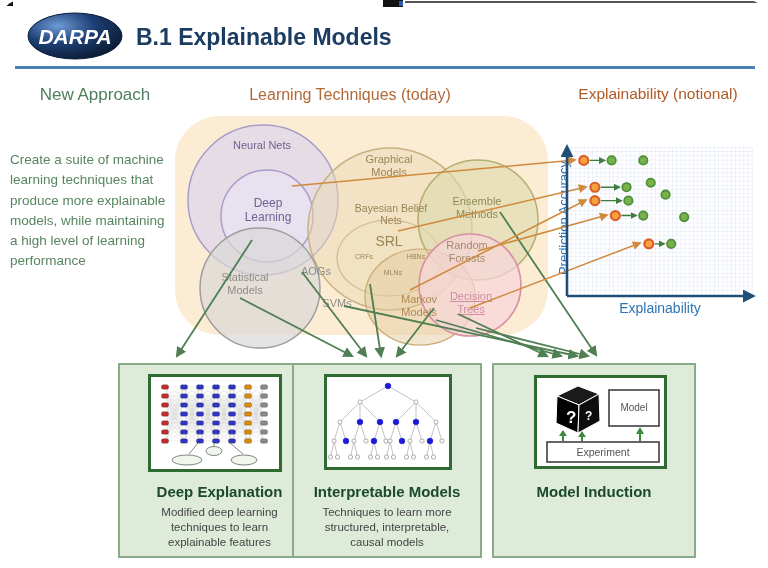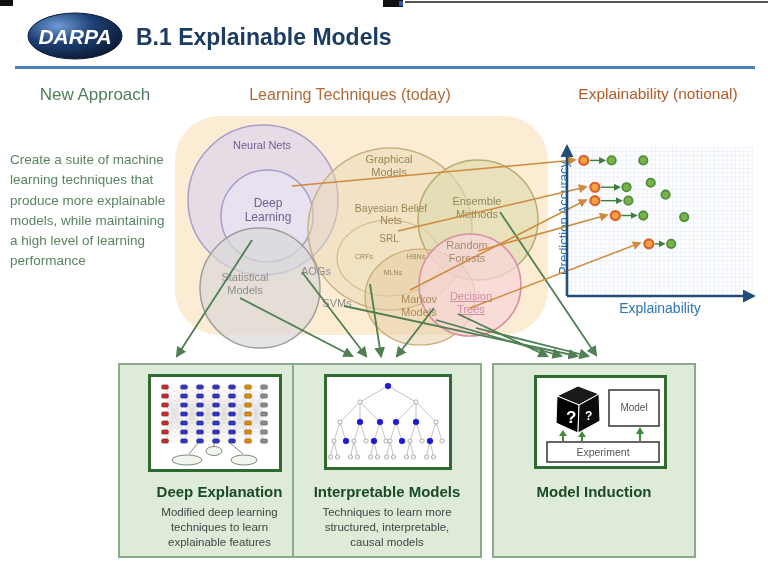--- a/index.html
+++ b/index.html
@@ -1,17 +1,17 @@
 <!DOCTYPE html>
 <html><head>
 <meta charset="utf-8">
 <style>
   html,body{margin:0;padding:0;background:#fff;}
   .slide{position:relative;width:768px;height:568px;background:#fff;overflow:hidden;
-         font-family:"Liberation Sans",sans-serif;}
+         font-family:"Liberation Sans",sans-serif;border-radius:21px;}
   .art{position:absolute;}
   .hdr-title{position:absolute;left:136px;top:24px;font-size:23px;font-weight:600;color:#1c3c61;}
   .hrule{position:absolute;left:15px;top:66px;width:740px;height:3px;background:#4a80b8;}
   .left-head{position:absolute;left:35px;top:84px;width:120px;text-align:center;
              font-size:17px;color:#4e7e5c;line-height:1.25;}
   .left-body{position:absolute;left:10px;top:150px;width:158px;font-size:13.5px;
              color:#57855f;line-height:1.5;}
   .venn-title{position:absolute;left:200px;top:86px;width:300px;text-align:center;
               font-size:16px;color:#b06a38;z-index:5;}
   .chart-title{position:absolute;left:578px;top:84px;width:160px;text-align:center;
@@ -81,21 +81,21 @@
     <g>
       <rect x="569" y="147" width="184" height="147" fill="#fff"></rect>
       <rect x="569" y="147" width="184" height="147" fill="url(#grid)"></rect>
     </g>
   </svg>
 
   <div class="vlabel" style="left:212px;top:139px;width:100px;font-size:11px;color:#6e6291;">Neural Nets</div>
   <div class="vlabel" style="left:238px;top:197px;width:60px;font-size:12px;color:#6e6291;">Deep Learning</div>
   <div class="vlabel" style="left:354px;top:153px;width:70px;font-size:11px;color:#9c8458;">Graphical Models</div>
   <div class="vlabel" style="left:351px;top:202px;width:80px;font-size:10.5px;color:#9c8458;">Bayesian Belief Nets</div>
-  <div class="vlabel" style="left:364px;top:233px;width:50px;font-size:10px;color:#9c8458;">SRL</div>
+  <div class="vlabel" style="left:364px;top:233px;width:50px;font-size:14px;color:#9c8458;">SRL</div>
   <div class="vlabel" style="left:348px;top:253px;width:32px;font-size:7px;color:#9c8458;">CRFs</div>
   <div class="vlabel" style="left:400px;top:253px;width:32px;font-size:7px;color:#9c8458;">HBNs</div>
   <div class="vlabel" style="left:377px;top:269px;width:32px;font-size:7px;color:#9c8458;">MLNs</div>
   <div class="vlabel" style="left:442px;top:195px;width:70px;font-size:11px;color:#8d8c59;">Ensemble Methods</div>
   <div class="vlabel" style="left:436px;top:239px;width:62px;font-size:11px;color:#a98a70;">Random Forests</div>
   <div class="vlabel" style="left:440px;top:290px;width:62px;font-size:11px;color:#cf8ba5;text-decoration:underline;">Decision Trees</div>
   <div class="vlabel" style="left:212px;top:271px;width:66px;font-size:11px;color:#8c8c8c;">Statistical Models</div>
   <div class="vlabel" style="left:291px;top:265px;width:50px;font-size:11px;color:#8c8c8c;">AOGs</div>
   <div class="vlabel" style="left:312px;top:297px;width:50px;font-size:11px;color:#8c8c8c;">SVMs</div>
   <div class="vlabel" style="left:389px;top:293px;width:60px;font-size:11px;color:#ac8a55;">Markov Models</div>

